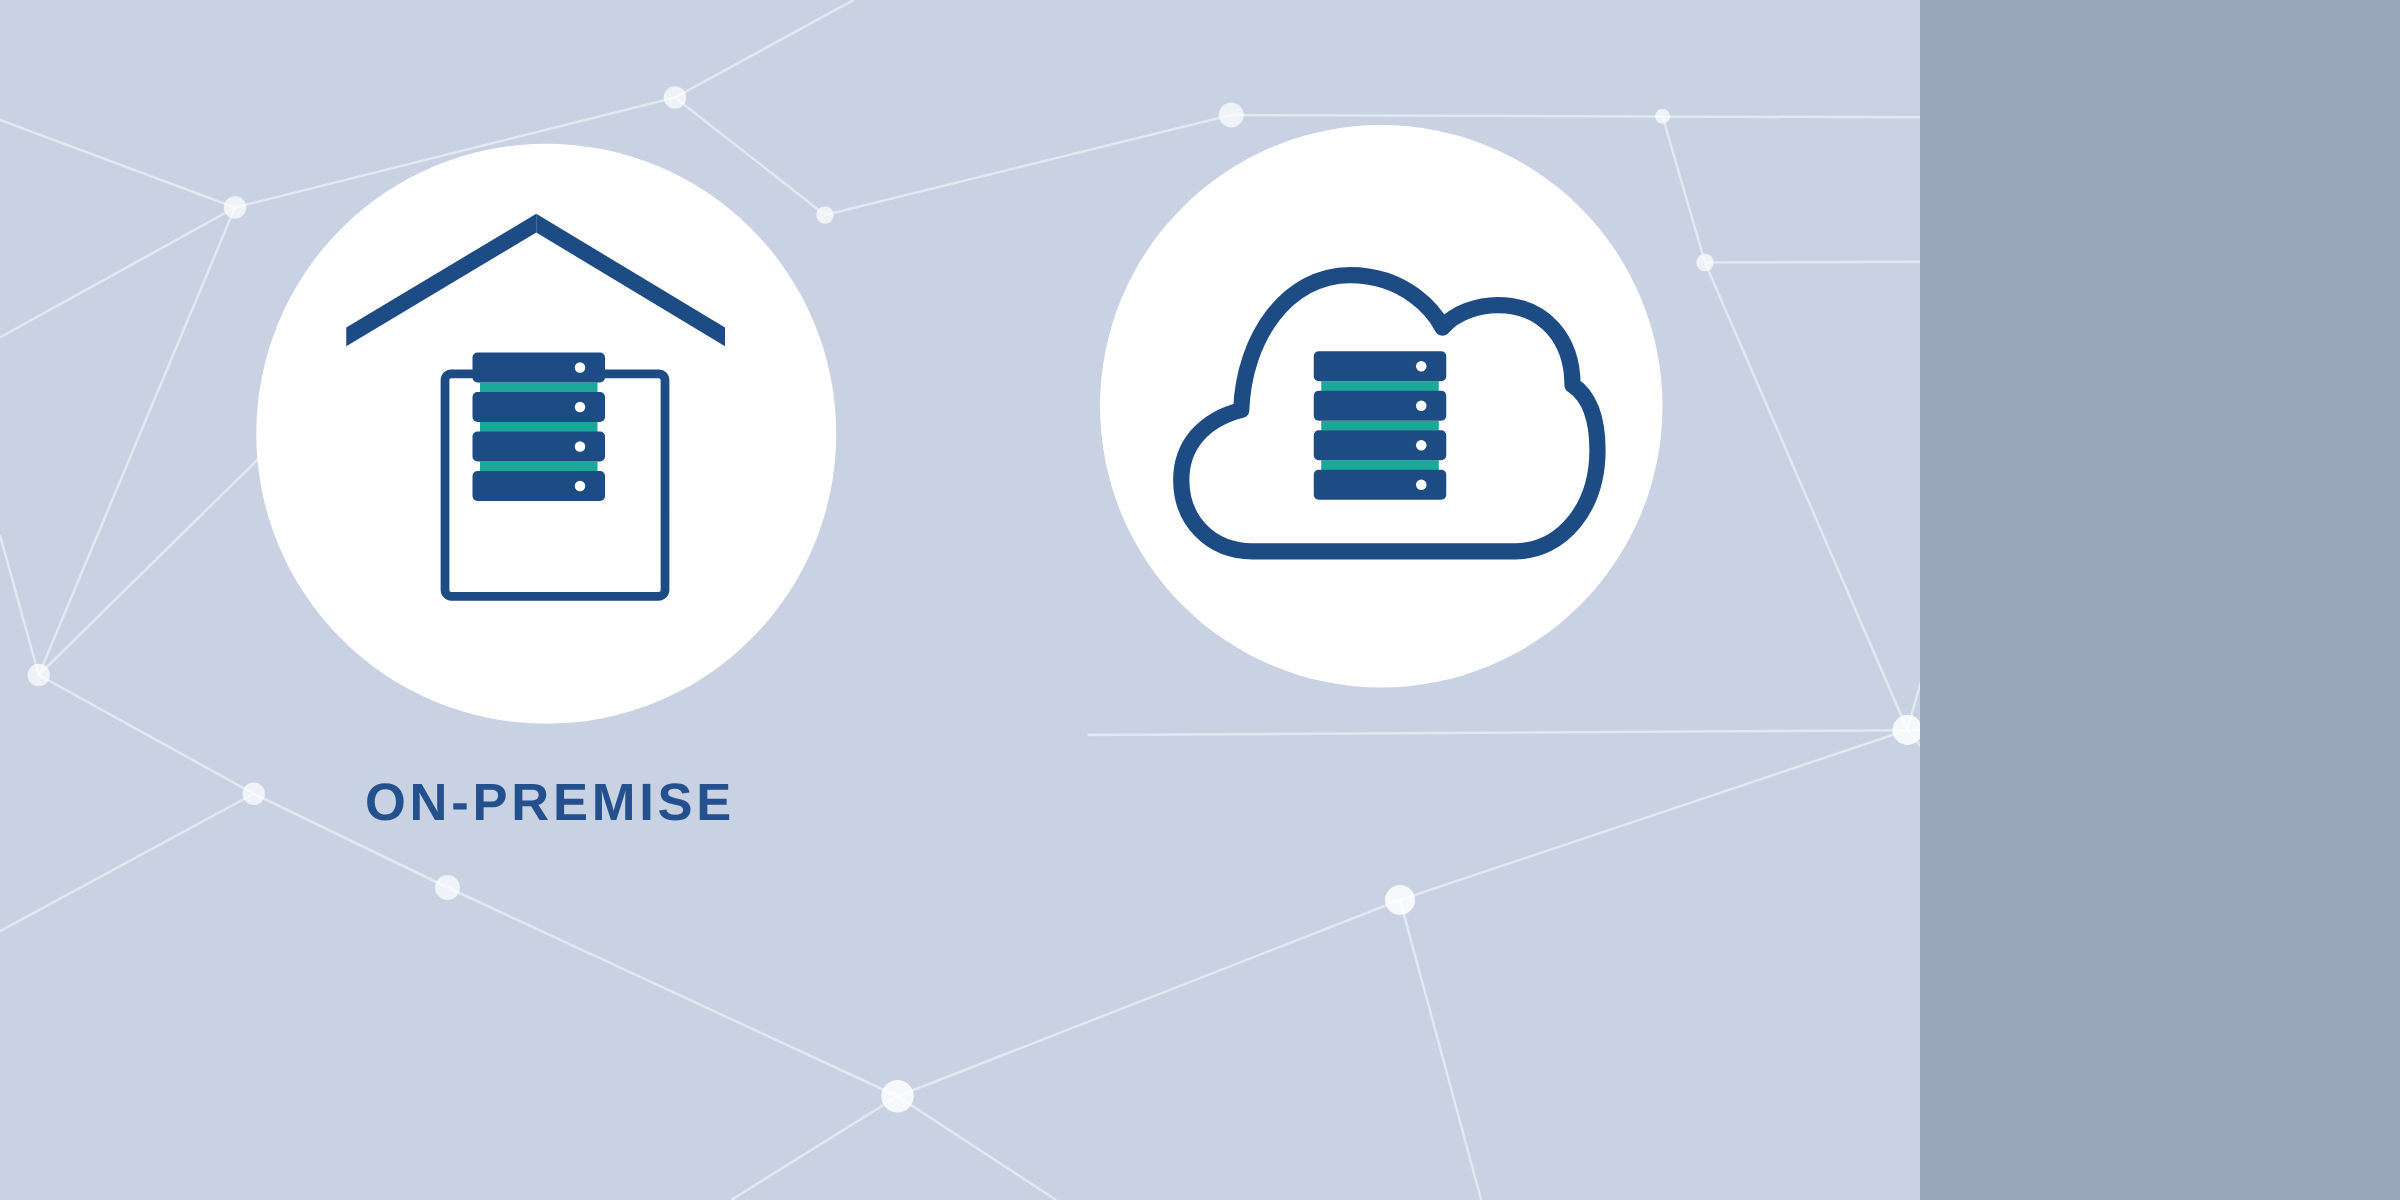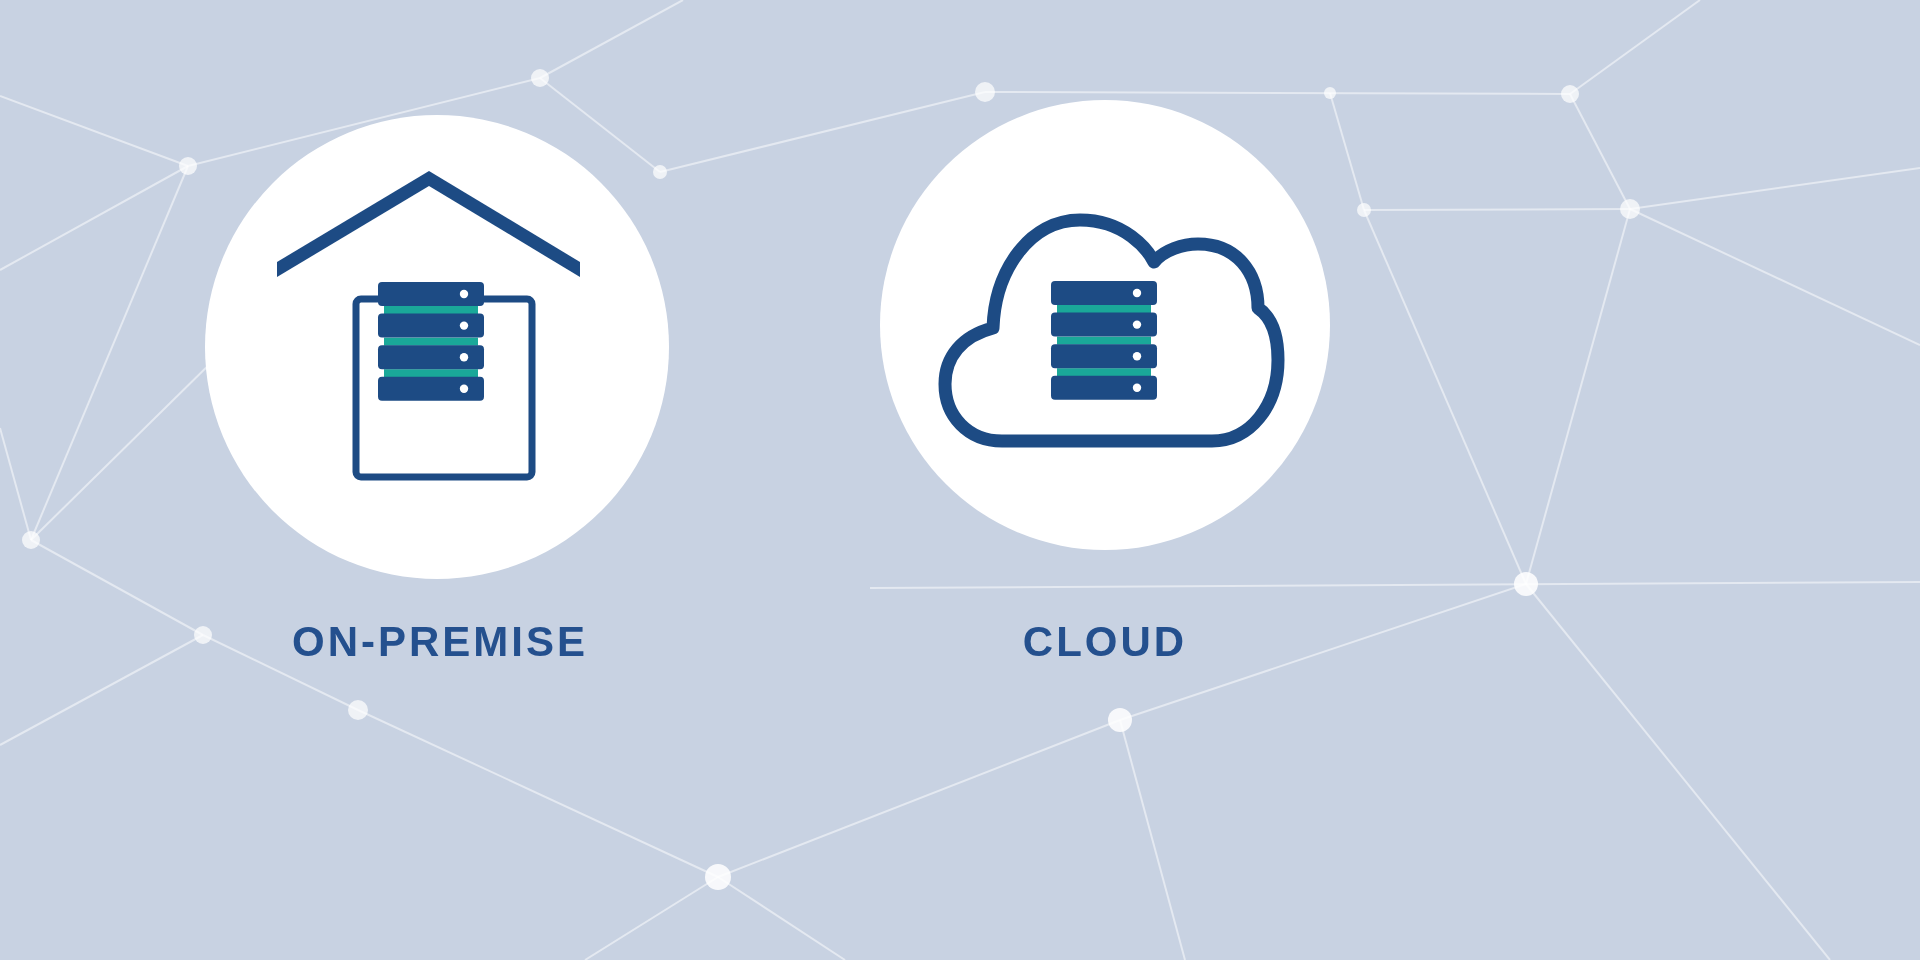--- a/index.html
+++ b/index.html
@@ -1,18 +1,18 @@
 <!DOCTYPE html>
 <html><head>
 <meta charset="utf-8">
 <style>
   html,body{margin:0;padding:0;background:#9aa7bd;}
   .canvas{
     position:relative;
-    width:1920px;height:960px;
+    width:1536px;height:960px;
     overflow:hidden;
     background:var(--bg,#c8d2e2);
     font-family:"Liberation Sans", sans-serif;
   }
   .mesh{position:absolute;left:0;top:0;width:1920px;height:960px;}
   .mesh line{stroke:#ffffff;stroke-opacity:.5;stroke-width:2;}
   .mesh .node{fill:#ffffff;fill-opacity:.7;}
   .mesh .node-big{fill:#ffffff;fill-opacity:.85;}
   .circle{
     position:absolute;border-radius:50%;
@@ -145,15 +145,14 @@
       <rect class="navy" x="116" y="107.6" width="106" height="24" rx="4"></rect>
       <rect class="navy" x="116" y="139.2" width="106" height="24" rx="4"></rect>
       <rect class="navy" x="116" y="170.8" width="106" height="24" rx="4"></rect>
       <circle class="white" cx="202" cy="88" r="4.2"></circle>
       <circle class="white" cx="202" cy="119.6" r="4.2"></circle>
       <circle class="white" cx="202" cy="151.2" r="4.2"></circle>
       <circle class="white" cx="202" cy="182.8" r="4.2"></circle>
     </g>
   </svg>
 
-  <div class="label label-right">CLOUD</div>
 
 </div>
 
 </body></html>

